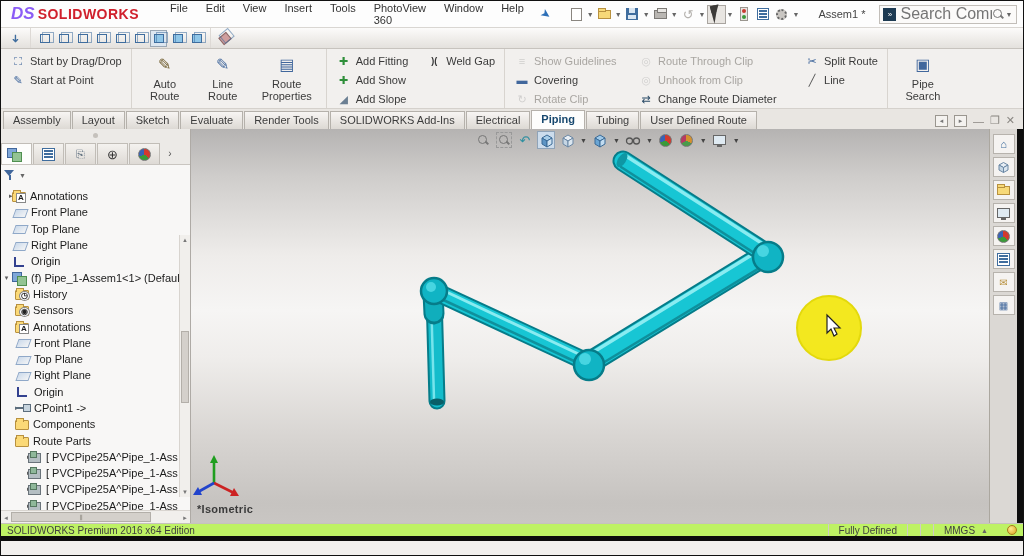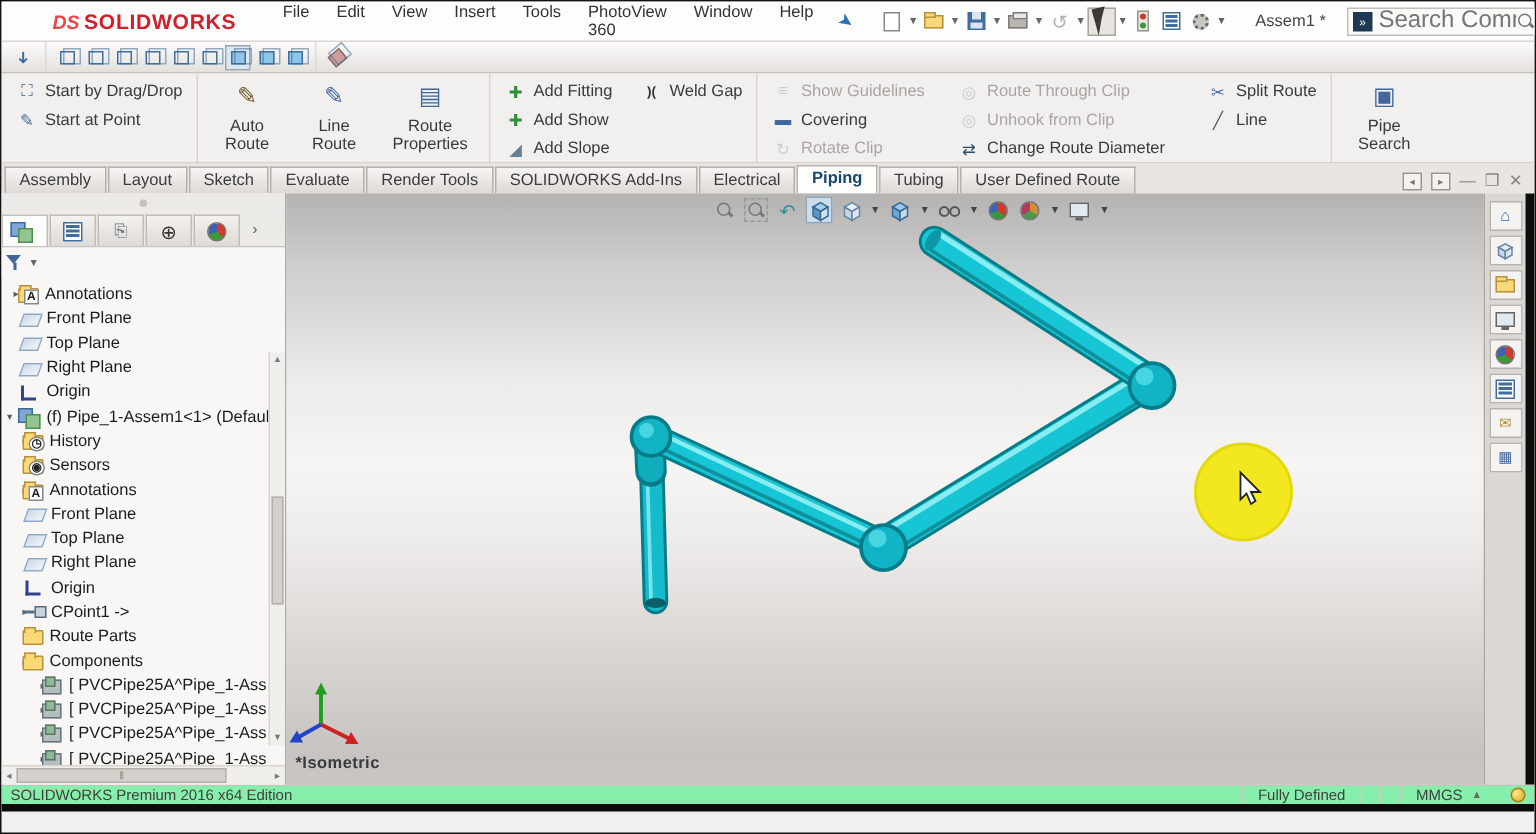--- a/index.html
+++ b/index.html
@@ -1,21 +1,21 @@
 <!DOCTYPE html>
 <html><head>
 <meta charset="utf-8">
 <style>
   *{box-sizing:border-box;margin:0;padding:0;font-family:"Liberation Sans",sans-serif;}
   html,body{background:#222;}
   #app{width:1024px;height:556px;background:#f2f0ee;position:relative;overflow:hidden;border:1px solid #111;}
   
   .titlebar{height:27px;background:#fdfdfd;border-bottom:1px solid #d9d6d2;display:flex;align-items:center;padding:0 6px;}
   .logo{display:flex;align-items:center;margin:0 8px 0 4px;white-space:nowrap;}
-  .logo-ds{color:#ef4444;font-weight:bold;font-style:italic;font-size:13px;margin-right:3px;margin-left:24px;}
+  .logo-ds{color:#8b5cf6;font-weight:bold;font-style:italic;font-size:17px;margin-right:3px;}
   .logo-sw{color:#d0202c;font-weight:bold;font-size:14px;letter-spacing:.5px;}
   .menubar{display:flex;margin-left:14px;}
   .menu-item{font-size:11px;color:#333;padding:4px 9px;cursor:default;}
   .pin-icon{color:#2d6fb7;font-size:12px;margin:0 8px;transform:rotate(35deg);display:inline-block;}
   .tb-sep{width:1px;height:20px;background:#ddd9d5;margin:0 4px;}
   .tbgroup{display:flex;align-items:center;}
   .tbi{width:19px;height:19px;display:flex;align-items:center;justify-content:center;position:relative;}
   .caret{font-size:7px;color:#666;margin:0 1px;}
   .boxed{border:1px solid #a9a5a0;background:#e8e5e1;}
   .doc-title{font-size:11px;color:#444;margin:0 14px 0 18px;white-space:nowrap;}
@@ -120,21 +120,21 @@
   .taskpane{width:28px;background:#dbd8d4;border-left:1px solid #aba79f;display:flex;flex-direction:column;align-items:center;padding-top:5px;gap:3px;}
   .tp-btn{width:22px;height:20px;background:#f5f3f1;border:1px solid #b7b3ad;display:flex;align-items:center;justify-content:center;font-size:11px;color:#3f6d9e;}
   .right-edge{width:6px;background:#0d0d0d;}
   
   .doctabs{height:16px;background:#d6d2cd;display:flex;align-items:flex-end;border-top:1px solid #b3afa9;}
   .vcr{display:flex;gap:1px;align-items:center;padding:0 4px 1px 3px;}
   .vcr i{width:13px;height:11px;background:#dcd8d3;border:1px solid #bbb7b1;color:#b3afa8;font-size:6px;display:flex;align-items:center;justify-content:center;}
   .dtab{font-size:11px;padding:1px 14px 2px;background:linear-gradient(#d8d4cf,#c8c4be);border:1px solid #a5a19a;border-bottom:none;color:#3a3a3a;margin-right:1px;white-space:nowrap;}
   .dtab.active{background:#f2f0ed;font-weight:bold;}
   
-  .statusbar{height:13px;background:#86efac;border-top:1px solid #c6c2bc;display:flex;align-items:center;font-size:10px;color:#3f3f3f;padding:0 6px;}
+  .statusbar{height:13px;background:#bef264;border-top:1px solid #c6c2bc;display:flex;align-items:center;font-size:10px;color:#3f3f3f;padding:0 6px;}
   .sb-right{margin-left:auto;display:flex;align-items:center;height:100%;}
   .sb-cell{border-left:1px solid #cfccc6;height:100%;display:flex;align-items:center;padding:0 10px;}
   .sb-cell.empty{padding:0 6px;}
   .coin{width:10px;height:10px;border-radius:50%;background:radial-gradient(circle at 35% 35%,#ffe98a,#d9a520);border:1px solid #a87d18;margin-left:8px;}
   .blackbar{height:5px;background:#0c0c0c;}
 </style>
 </head>
 <body>
 
 <div id="app">
@@ -483,28 +483,28 @@
               <span class="ti-origin" style="display:block"></span>
             </span>
             <span>Origin</span>
           </div>
         <div class="trow">
             <span class="arr" style="padding-left:14px">▸</span>
             <span class="ti ti-cpoint"></span>
             <span>CPoint1 -&gt;</span>
           </div>
         <div class="trow">
+            <span class="arr" style="padding-left:14px">▸</span>
+            <span class="ti ti-folder"></span>
+            <span>Components</span>
+          </div>
+        <div class="trow">
             <span class="arr" style="padding-left:14px">▾</span>
             <span class="ti ti-folder"></span>
             <span>Route Parts</span>
-          </div>
-        <div class="trow">
-            <span class="arr" style="padding-left:14px">▸</span>
-            <span class="ti ti-folder"></span>
-            <span>Components</span>
           </div>
         <div class="trow">
             <span class="arr" style="padding-left:26px">▸</span>
             <span class="ti ti-part"></span>
             <span>[ PVCPipe25A^Pipe_1-Ass</span>
           </div>
         <div class="trow">
             <span class="arr" style="padding-left:26px">▸</span>
             <span class="ti ti-part"></span>
             <span>[ PVCPipe25A^Pipe_1-Ass</span>

